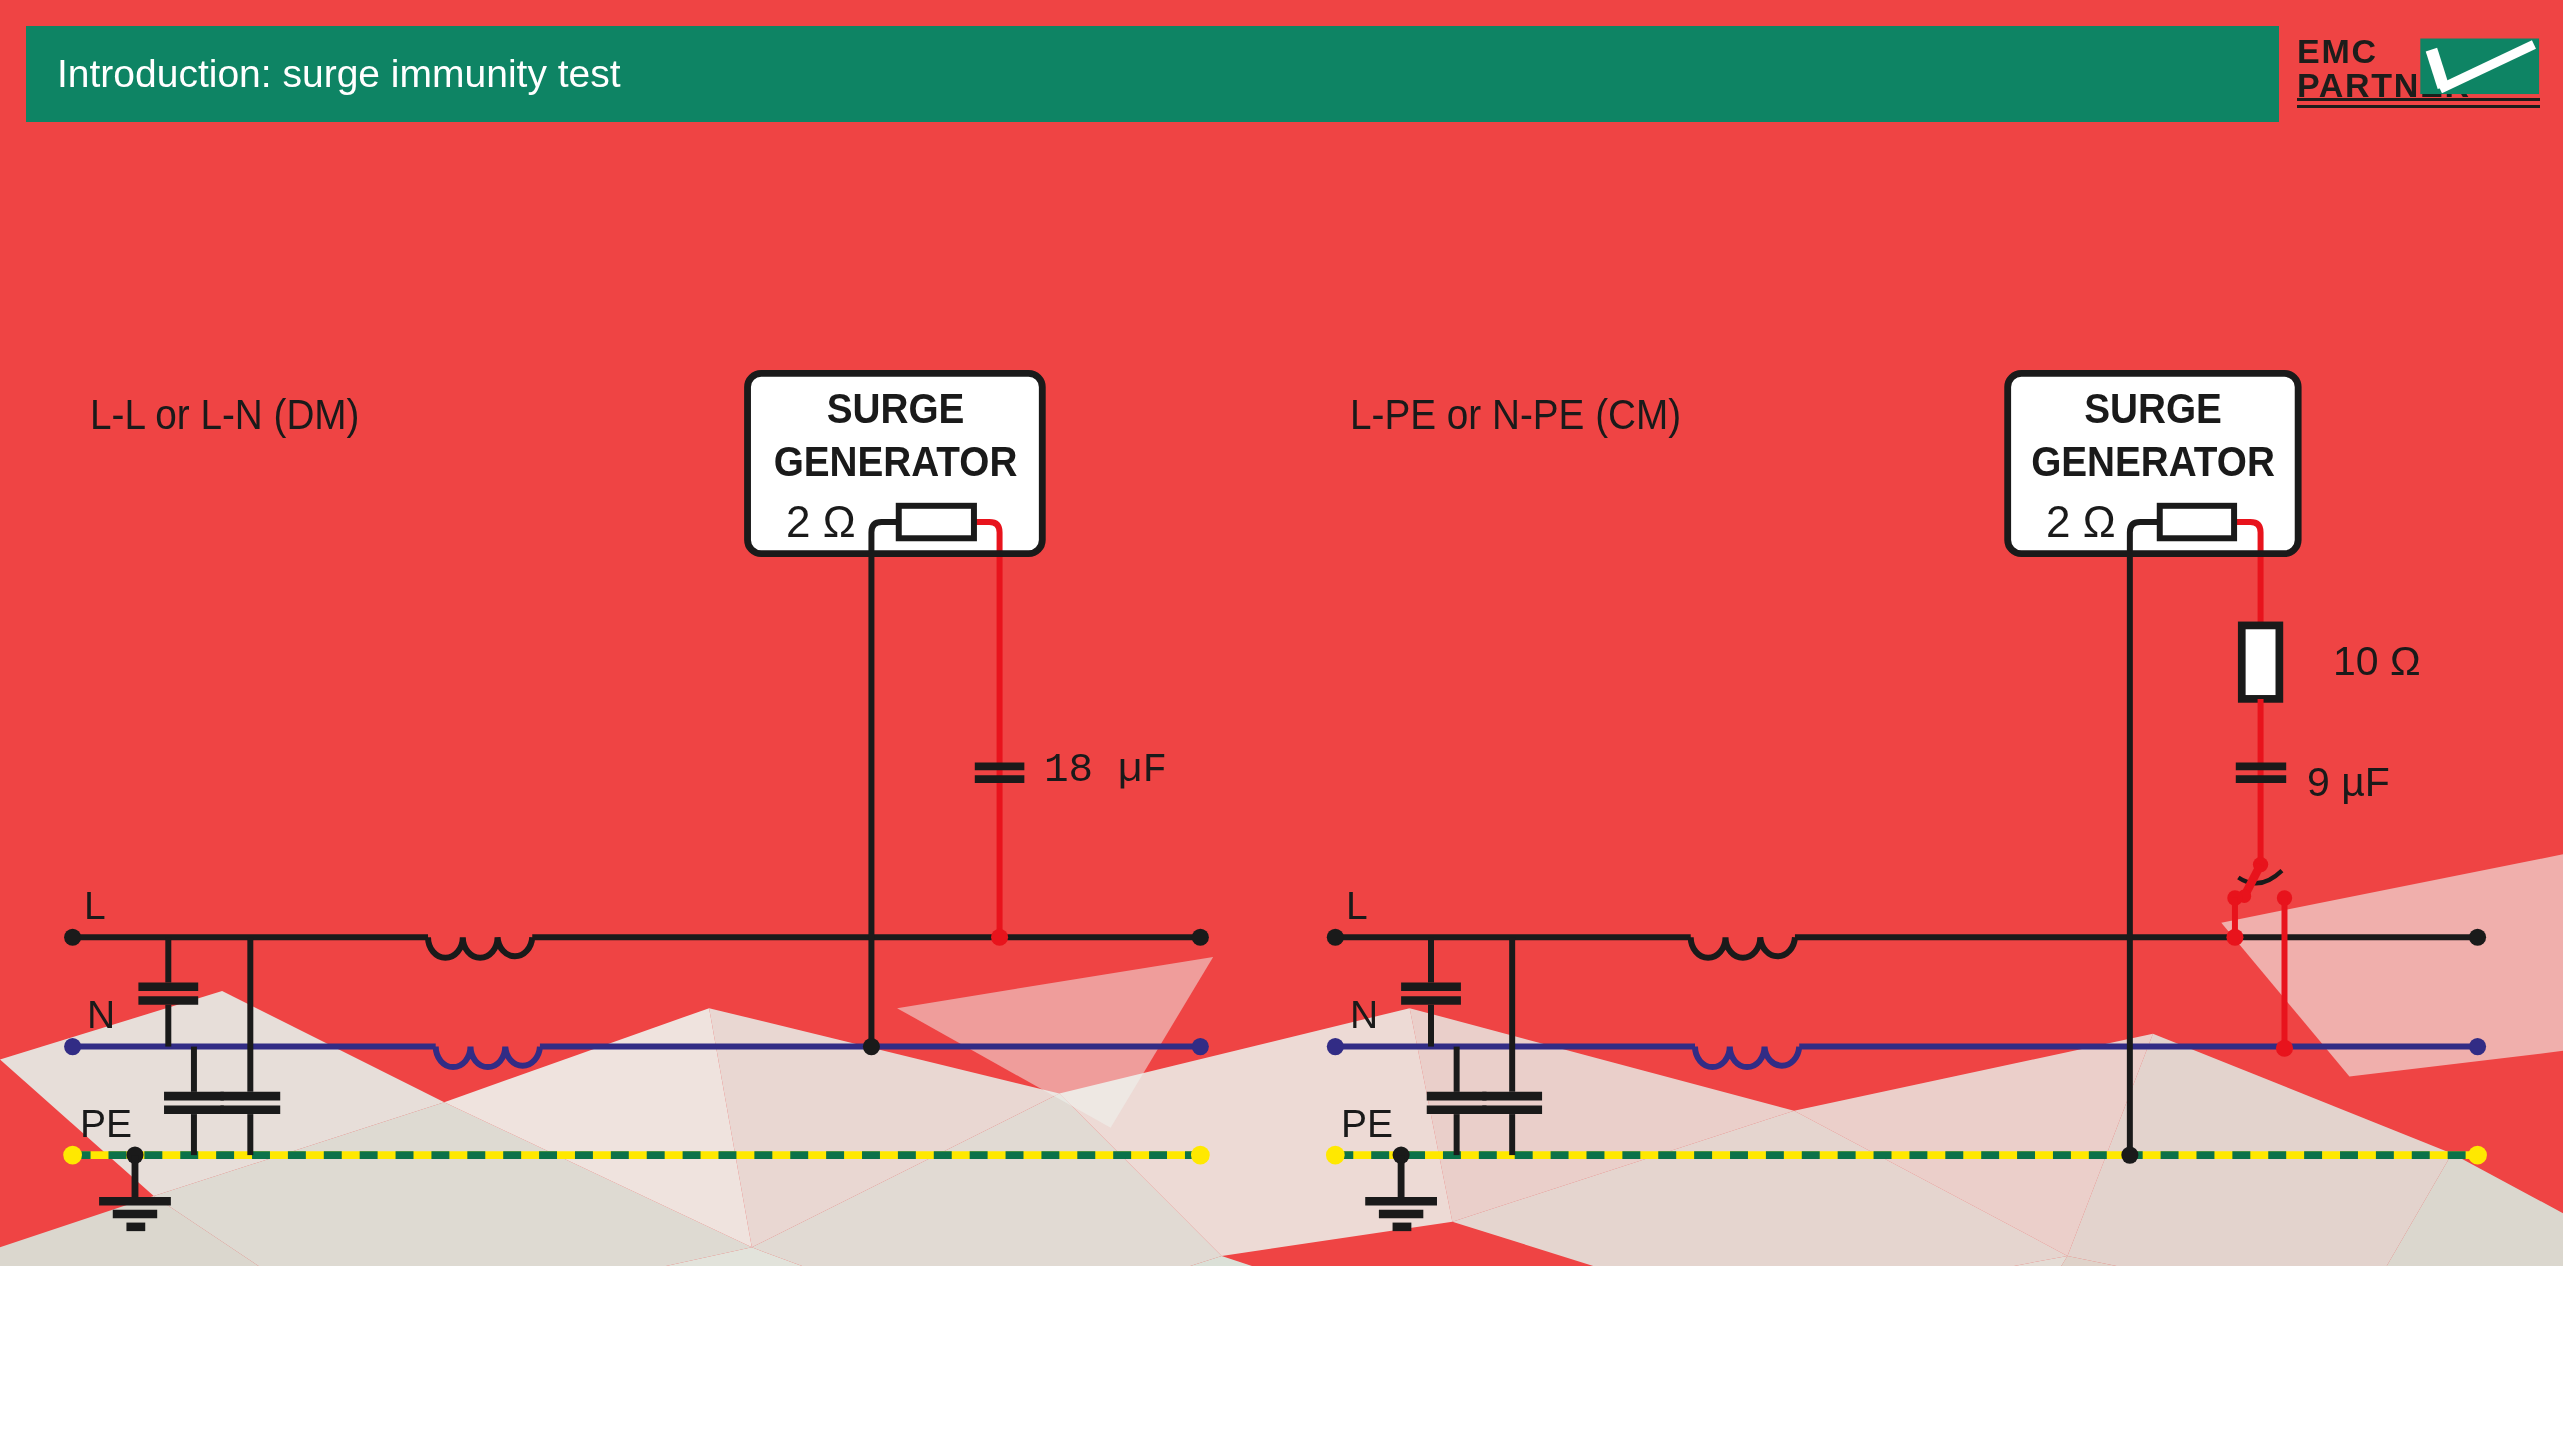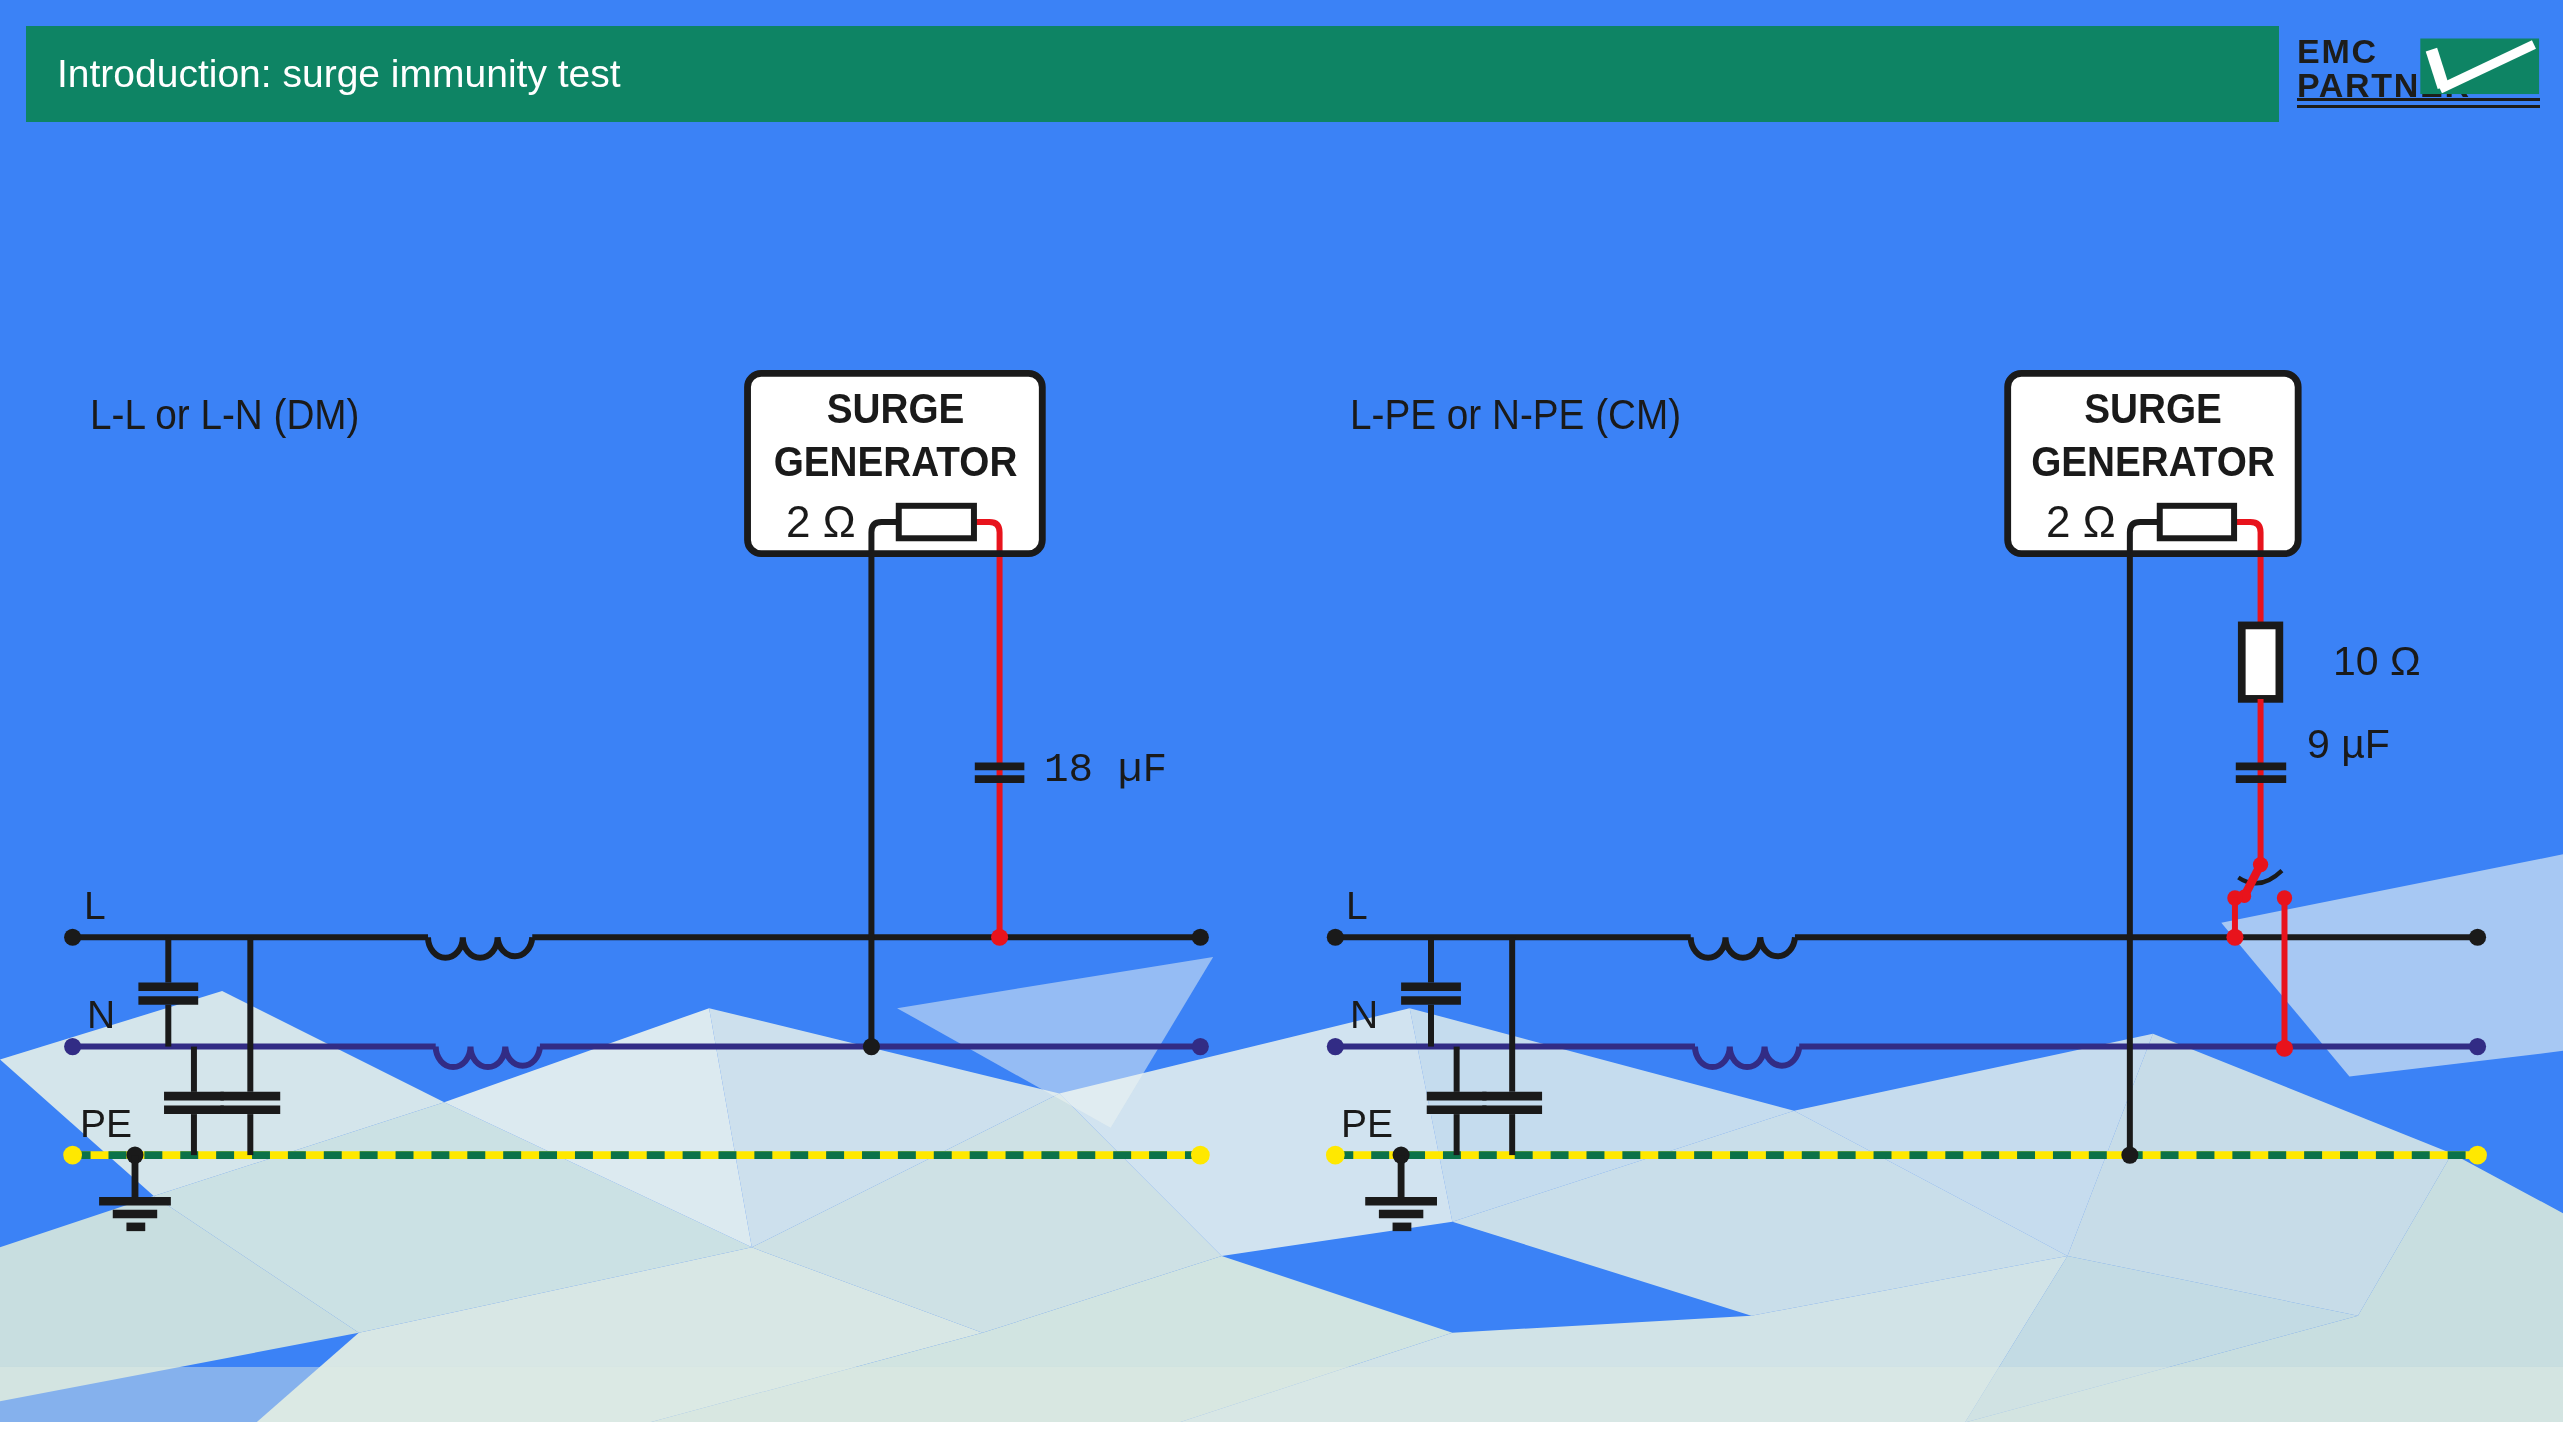--- a/index.html
+++ b/index.html
@@ -1,16 +1,16 @@
 <!DOCTYPE html>
 <html style="font-size:13.7px"><head>
 <meta charset="utf-8">
 <style>
   html,body{margin:0;padding:0;background:#fff;}
-  #slide{position:relative;width:2563px;height:1422px;background:#3b82f6;overflow:hidden;
+  #slide{position:relative;width:2563px;height:1266px;background:#ef4444;overflow:hidden;
          font-family:"Liberation Sans",sans-serif;}
   .abs{position:absolute;}
   .lbl{position:absolute;color:#1a1a1a;white-space:nowrap;line-height:1.1;
        font-family:"Liberation Sans",sans-serif;}
   .cond{transform:scaleX(.9);transform-origin:0 0;}
   .cond-c{transform:scaleX(.9);transform-origin:50% 0;}
   #header-bar{position:absolute;left:26px;top:26px;width:2253px;height:96px;background:#0e8464;}
   #header-title{position:absolute;left:31px;top:0;height:96px;line-height:96px;
        color:#ffffff;font-size:39px;font-weight:400;}
   #subtitle{left:55px;top:179px;font-size:43px;color:#1a1a1a;}
@@ -231,20 +231,20 @@
   <div class="lbl val" style="left:1044px;top:748px;font-family:Liberation Mono, monospace;">18 µF</div>
   <div class="lbl" style="left:84px;top:885px;font-size:39px;">L</div>
   <div class="lbl" style="left:87px;top:994px;font-size:39px;">N</div>
   <div class="lbl" style="left:80px;top:1103px;font-size:39px;">PE</div>
 
   <div class="lbl diagram-title cond" style="left:1350px;top:391px;">L-PE or N-PE (CM)</div>
   <div class="gen-label cond-c" style="left:2008px;top:384px;width:290px;">SURGE</div>
   <div class="gen-label cond-c" style="left:2008px;top:437px;width:290px;">GENERATOR</div>
   <div class="lbl bold" style="left:2046px;top:498px;font-size:44px;">2 Ω</div>
   <div class="lbl val" style="left:2305px;top:639px;margin-left:28px;">10 Ω</div>
-  <div class="lbl val" style="left:2307px;top:722px;text-align:center;">9 µF</div>
+  <div class="lbl val" style="left:2307px;top:760px;text-align:center;">9 µF</div>
   <div class="lbl" style="left:1346px;top:885px;font-size:39px;">L</div>
   <div class="lbl" style="left:1350px;top:994px;font-size:39px;">N</div>
   <div class="lbl" style="left:1341px;top:1103px;font-size:39px;">PE</div>
 
   <div id="footer-bar"></div>
 </div>
 
 
 </body></html>

